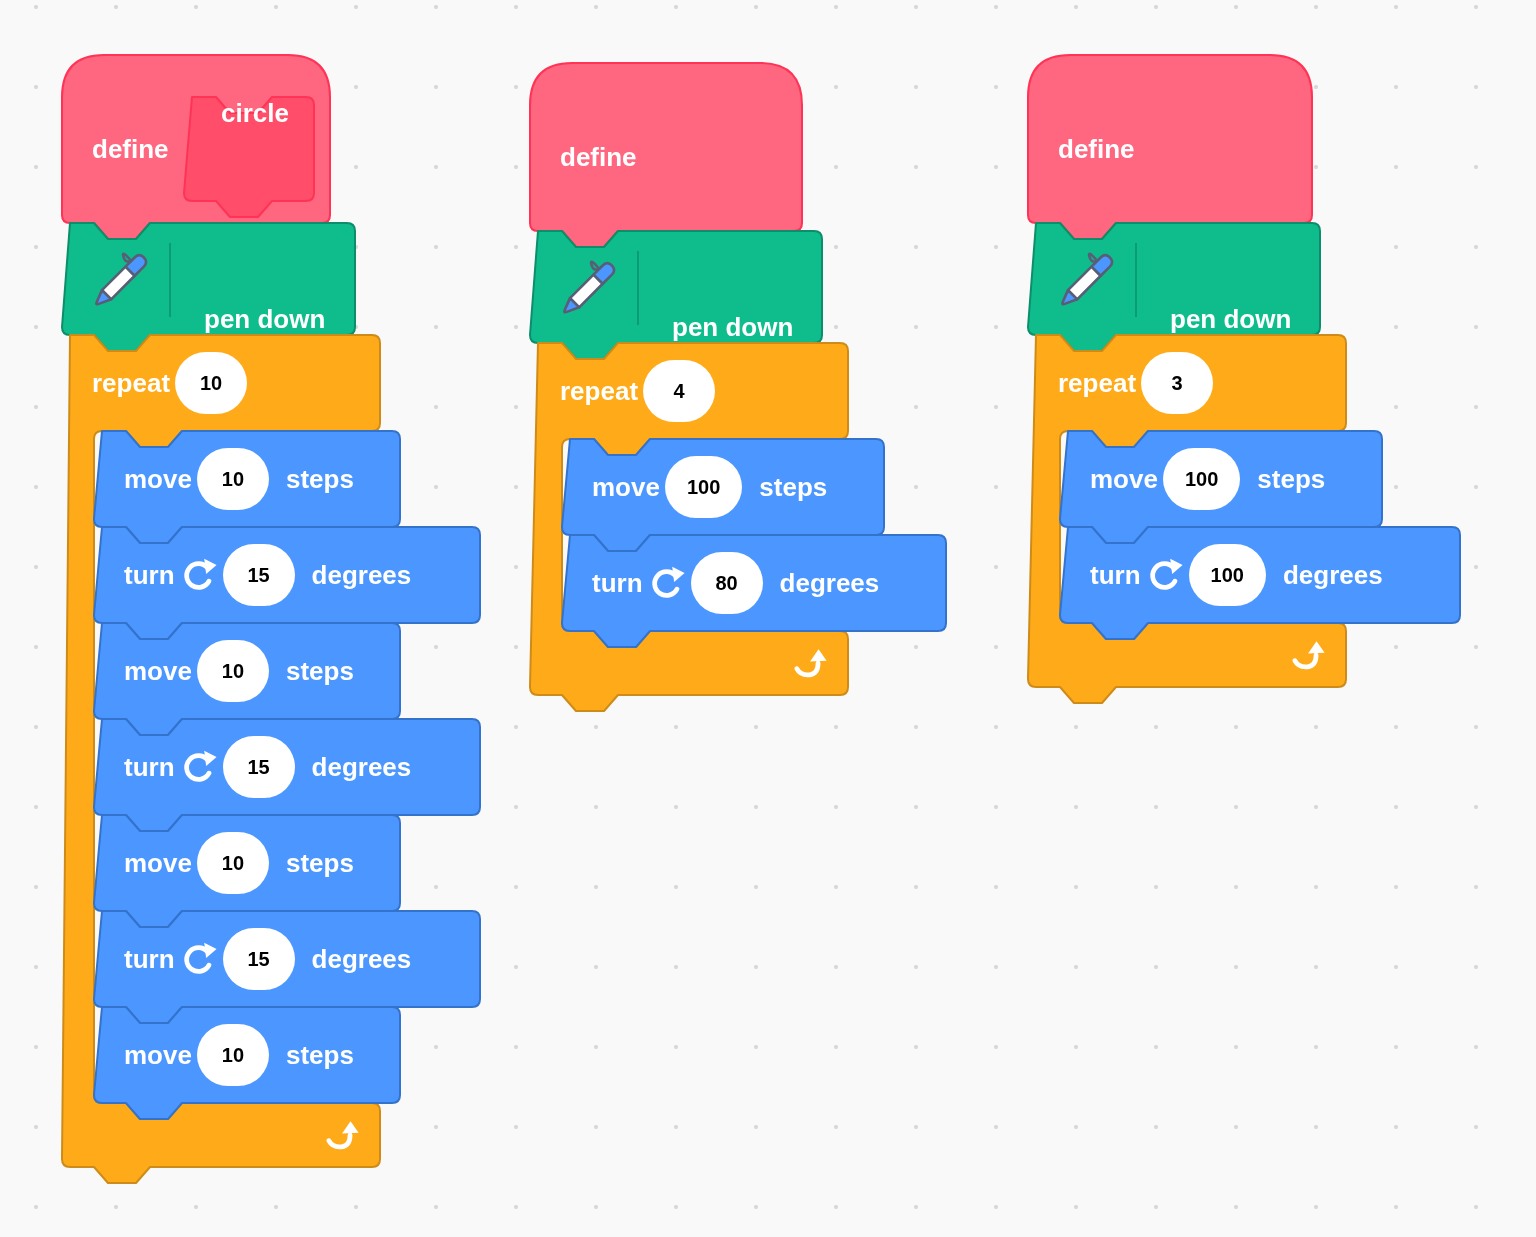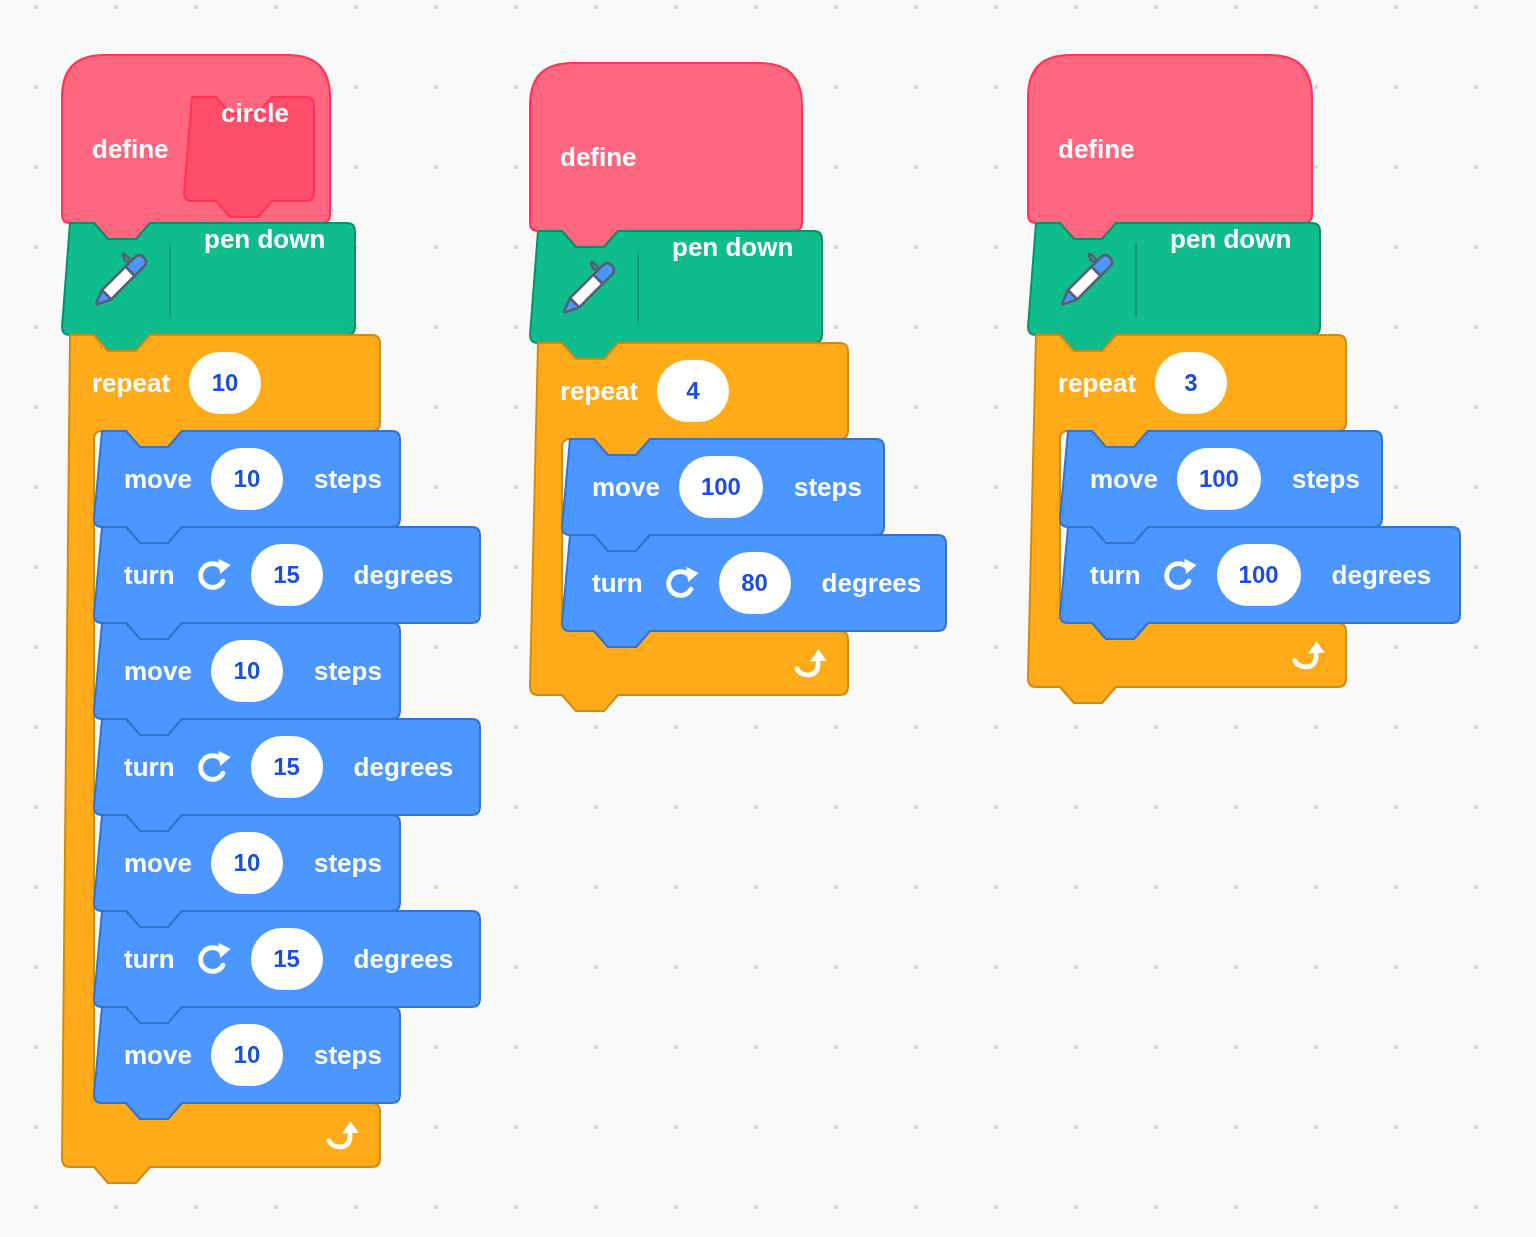--- a/index.html
+++ b/index.html
@@ -11,33 +11,33 @@
     background-size:80px 80px;
   }
   .stack{position:absolute;}
   .block{position:absolute;}
   .block > svg, .proto > svg{position:absolute;left:0;top:0;overflow:visible;}
   .lbl{
     position:relative;color:#fff;font-weight:700;font-size:26px;line-height:32px;white-space:nowrap;margin-left:12px;
   }
   .field{
     position:relative;height:62px;min-width:72px;padding:0 22px;border-radius:32px;
-    background:#fff;color:#1d4ed8;font-size:24px;font-weight:700;
+    background:#fff;color:#000000;font-size:20px;font-weight:700;
     display:inline-flex;align-items:center;justify-content:center;box-sizing:border-box;
   }
   .rrow{
     position:absolute;left:0;top:0;right:0;height:96px;
-    display:flex;align-items:center;padding-left:18px;gap:19px;
+    display:flex;align-items:center;padding-left:18px;gap:5px;
   }
   .proto{
     position:absolute;top:42px;height:104px;
     display:flex;align-items:flex-start;justify-content:center;
   }
   .def-lbl{position:absolute;left:18px;top:78px;}
-  .pen-lbl{position:absolute;left:130px;top:0;height:112px;display:flex;align-items:flex-start;}
+  .pen-lbl{position:absolute;left:130px;top:0;height:112px;display:flex;align-items:flex-end;}
   .pen-icon{position:absolute;left:28px;top:24px;}
   .pen-div{position:absolute;left:107px;top:20px;width:2px;height:74px;background:rgba(0,0,0,0.18);}
   .icon{position:absolute;display:block;}
   .turn-icon{position:relative;width:38px;height:38px;}
 </style>
 </head>
 <body>
 
 <div class="canvas">
   <div id="stacks">

